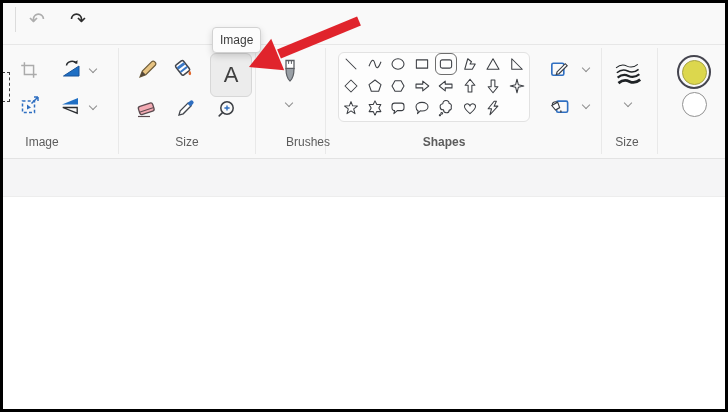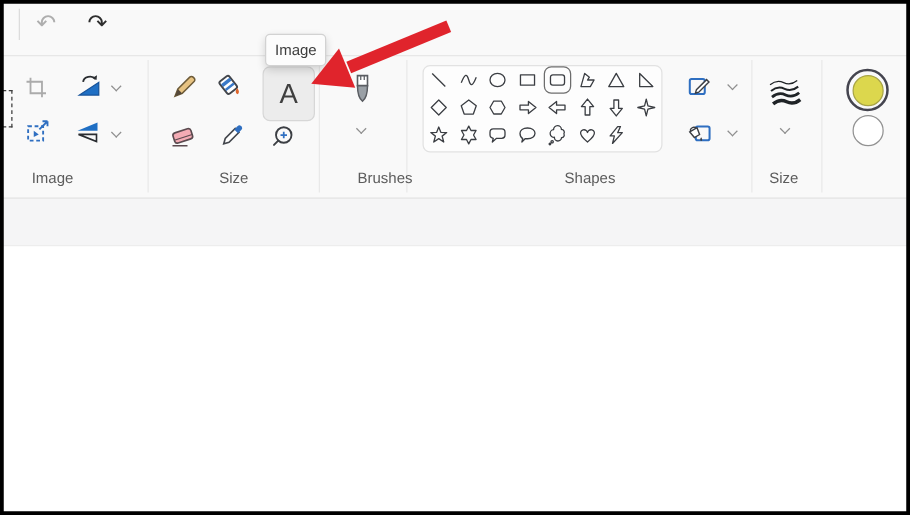--- a/index.html
+++ b/index.html
@@ -303,21 +303,21 @@
       <rect x="9" y="7.5" width="11.5" height="11.5" rx="1.5" fill="none" stroke="#2f6fc1" stroke-width="1.7"></rect>
       <g transform="rotate(-30 8 12)">
         <path d="M4.5 10 h7 l-1 6 h-5 z" fill="#ffffff" stroke="#3c3f44" stroke-width="1.2"></path>
         <path d="M5.5 10 a2.5 2 0 0 1 5 0" fill="none" stroke="#3c3f44" stroke-width="1.1"></path>
       </g>
       <path d="M13.5 16.5 q1.6 2.2 0.1 3.2 q-1.8 -0.9 -0.1 -3.2 z" fill="#3c3f44"></path>
     </svg>
   </div>
   <div class="chev" style="left:582px;top:102px;"></div>
 
-  <div class="grp-label" style="left:432px;">Shapes</div>
+  <div class="grp-label" style="left:404px;font-weight:bold;">Shapes</div>
 
   <div class="tool-btn" style="left:612px;top:58px;width:32px;height:30px;">
     <svg class="icon-svg" width="30" height="26" viewBox="0 0 30 26">
       <g transform="rotate(-9 15 13)">
         <path d="M4 6 q6 -3.5 11 0 t11 0" fill="none" stroke="#1f2326" stroke-width="1"></path>
         <path d="M4 11 q6 -3.5 11 0 t11 0" fill="none" stroke="#1f2326" stroke-width="1.6"></path>
         <path d="M4 16 q6 -3.5 11 0 t11 0" fill="none" stroke="#1f2326" stroke-width="2.2"></path>
         <path d="M4 21.5 q6 -3.5 11 0 t11 0" fill="none" stroke="#1f2326" stroke-width="2.8"></path>
       </g>
     </svg>

